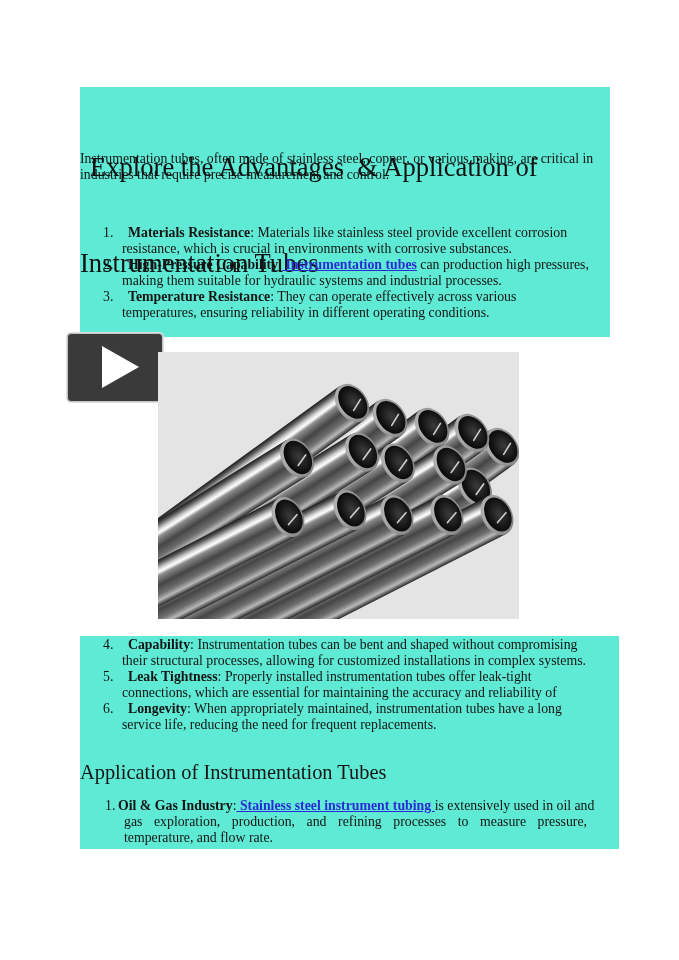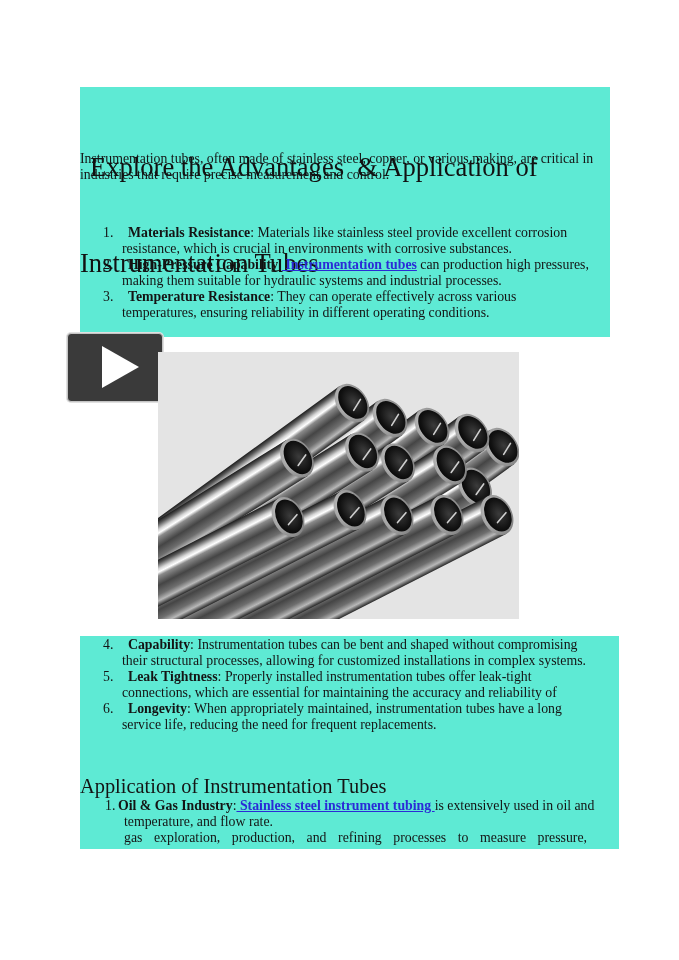--- a/index.html
+++ b/index.html
@@ -17,21 +17,21 @@
   .sub-heading { position:absolute; left:0; top:109px; font-size:13.8px; line-height:16px; font-weight:bold; white-space:nowrap; }
   .list { position:absolute; left:0; font-size:13.8px; line-height:16px; }
   #adv-list-a { top:138px; }
   #adv-list-b { top:1px; }
   .ln { height:16px; white-space:nowrap; padding-left:42px; position:relative; }
   .ln.first { padding-left:48px; }
   .num { position:absolute; left:23px; top:0; }
   .lbl { font-weight:bold; }
   .lnk { color:#2b2bd6; font-weight:bold; text-decoration:underline; cursor:pointer; }
 
-  .app-heading { position:absolute; left:0; top:138px; font-size:20.4px; line-height:24px; white-space:nowrap; }
+  .app-heading { position:absolute; left:0; top:124px; font-size:20.4px; line-height:24px; white-space:nowrap; }
   .app-list { position:absolute; left:0; top:162px; font-size:13.8px; line-height:16px; }
   .aln { height:16px; white-space:nowrap; position:relative; }
   .aln .num { left:25px; }
   .aln.first { margin-left:38px; width:472px; text-align:justify; text-align-last:justify; }
   .aln.j { margin-left:44px; width:463px; text-align:justify; text-align-last:justify; }
   .aln.plain { margin-left:44px; }
   .aln.first .num { left:-13px; }
 
   #play-button {
     position:absolute; left:67px; top:333px; width:94px; height:67px;
@@ -141,17 +141,17 @@
       <div class="ln first"><span class="num">6.</span><span class="lbl">Longevity</span><span>:</span><span> When appropriately maintained, instrumentation tubes have a long</span></div>
       <div class="ln"><span>service life, reducing the need for frequent replacements.</span></div>
     </div>
   </div>
 
   <div class="app-heading">Application of Instrumentation Tubes</div>
 
   <div class="app-list">
     <div>
       <div class="aln first"><span class="num">1.</span><span class="lbl">Oil &amp; Gas Industry</span><span>:</span><a class="lnk"> Stainless steel instrument tubing </a><span>is extensively used in oil and</span></div>
+      <div class="aln j"><span>gas exploration, production, and refining processes to measure pressure,</span></div>
       <div class="aln plain"><span>temperature, and flow rate.</span></div>
-      <div class="aln j"><span>gas exploration, production, and refining processes to measure pressure,</span></div>
     </div>
   </div>
 </div>
 
 </body></html>

